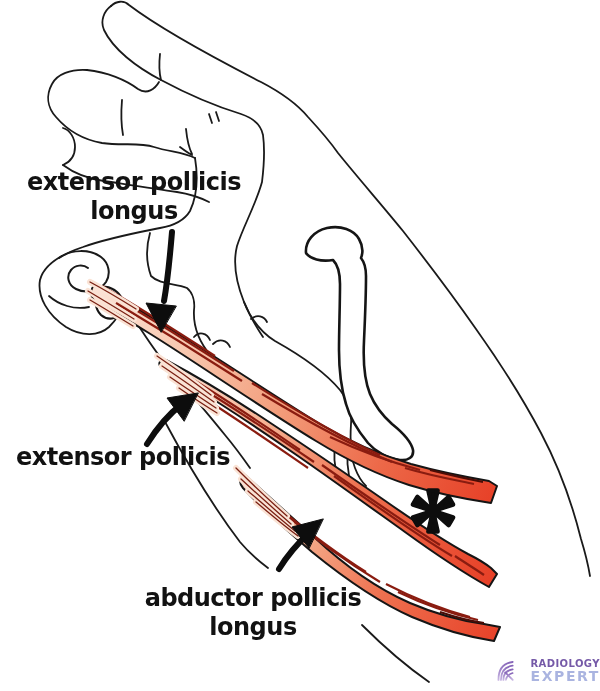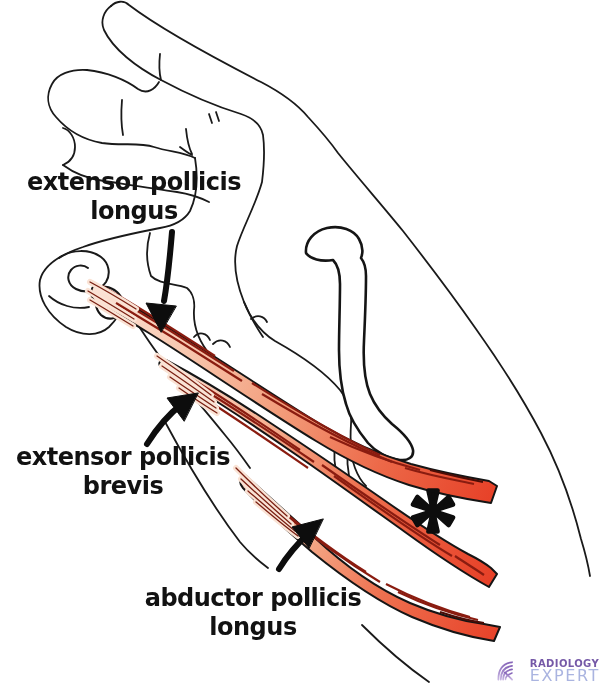--- a/index.html
+++ b/index.html
@@ -8,21 +8,21 @@
   #art{position:absolute;left:0;top:0;}
   .label{position:absolute;width:254px;text-align:center;font-weight:bold;
          font-size:24px;line-height:29px;color:#121212;letter-spacing:-0.5px;}
   #label-epl{left:7px;top:168px;}
   #label-epb{left:-4px;top:443px;}
   #label-apl{left:126px;top:584px;}
   #logo{position:absolute;left:496px;top:650px;width:104px;height:40px;opacity:0.92;
         display:flex;align-items:center;gap:16px;}
   #logo .words{display:flex;flex-direction:column;justify-content:center;}
   .brand-top{font-size:10px;font-weight:bold;letter-spacing:0.4px;color:#6a4ba0;line-height:12px;}
-  .brand-bottom{font-size:16px;font-weight:normal;letter-spacing:1.6px;color:#a3aede;line-height:12px;}
+  .brand-bottom{font-size:14px;font-weight:bold;letter-spacing:1.6px;color:#a3aede;line-height:12px;}
 </style>
 </head>
 <body>
 
 <div id="stage">
 
 <svg id="art" width="600" height="691" viewBox="0 0 600 691">
   <defs>
     <linearGradient id="g1" gradientUnits="userSpaceOnUse" x1="90" y1="290" x2="500" y2="485">
       <stop offset="0" stop-color="#fbe4d8"></stop>
@@ -143,21 +143,20 @@
              M433,511 L453.0,504.5 L448.6,496.9 Z"></path>
   </g>
 </svg>
 
   <div class="label" id="label-epl">
     <span>extensor pollicis</span><br>
     <span>longus</span>
   </div>
   <div class="label" id="label-epb">
     <span>extensor pollicis</span><br>
-    <span>brevis</span>
   </div>
   <div class="label" id="label-apl">
     <span>abductor pollicis</span><br>
     <span>longus</span>
   </div>
 
   <div id="logo">
     <svg width="28" height="38" viewBox="0 0 30 38">
       <g fill="none" stroke="url(#lgico)" stroke-linecap="round">
         <defs>

